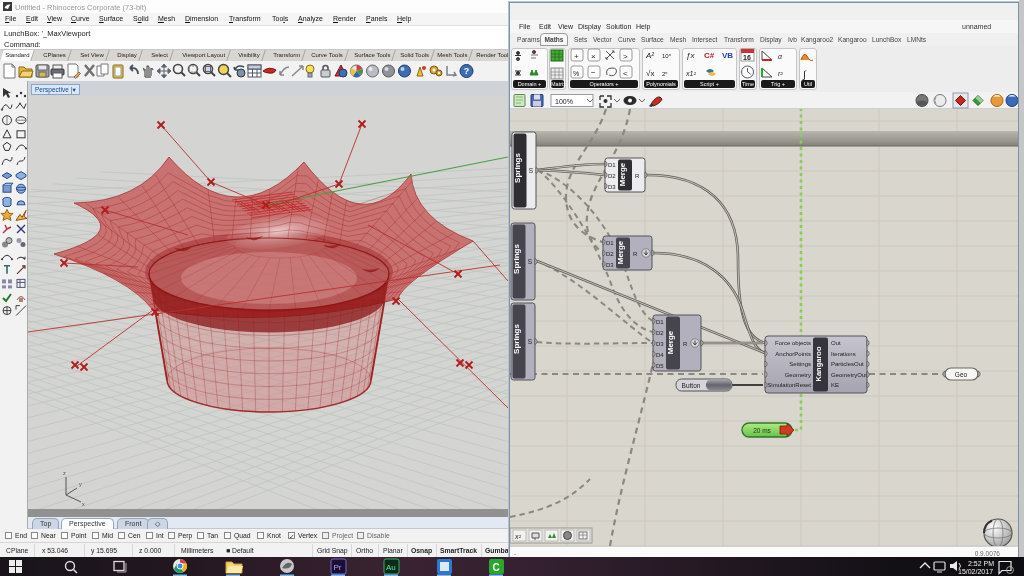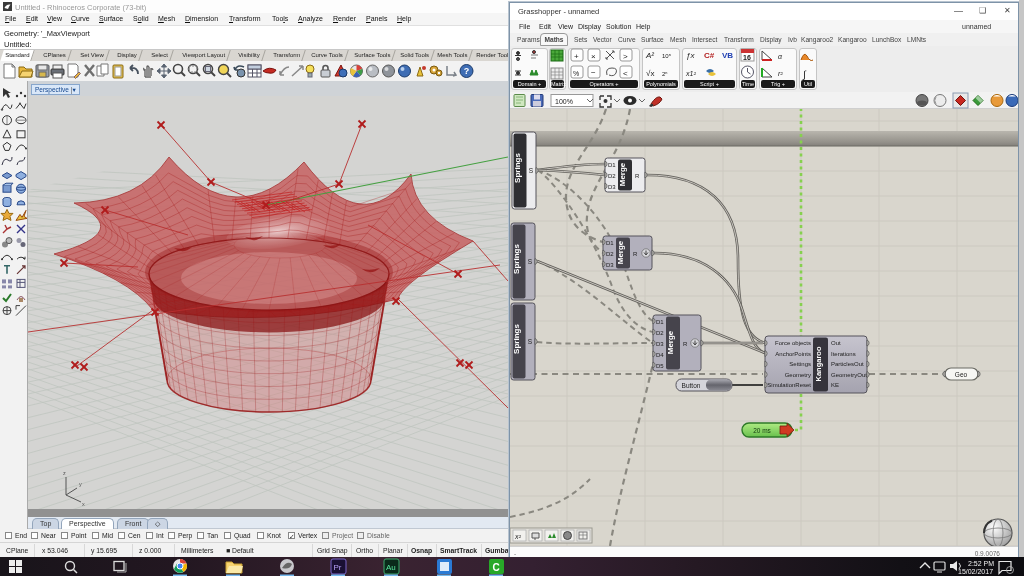--- a/index.html
+++ b/index.html
@@ -68,24 +68,24 @@
       <span style="left:158px"><u>M</u>esh</span>
       <span style="left:185px"><u>D</u>imension</span>
       <span style="left:229px"><u>T</u>ransform</span>
       <span style="left:272px">Too<u>l</u>s</span>
       <span style="left:298px"><u>A</u>nalyze</span>
       <span style="left:333px"><u>R</u>ender</span>
       <span style="left:366px"><u>P</u>anels</span>
       <span style="left:397px"><u>H</u>elp</span>
 </div>
 <div class="abs" id="rh-cmd1">
-      <span class="abs" style="left:4px;top:3px">Geometry: '_MaxViewport</span>
+      <span class="abs" style="left:4px;top:3px">LunchBox: '_MaxViewport</span>
     </div>
 <div class="abs" id="rh-cmd2">
-      <span class="abs" style="left:4px;top:0px">Untitled:</span>
+      <span class="abs" style="left:4px;top:0px">Command:</span>
     </div>
 
 <div class="abs" id="rh-tabs">
  <span class="tab active" style="left:2px">
         <i>Standard</i>
       </span>
  <span class="tab" style="left:40px">
         <i>CPlanes</i>
       </span>
  <span class="tab" style="left:77px">
@@ -734,26 +734,20 @@
  <span style="left:383px">Planar</span>
       <span class="sep" style="left:407px"></span>
  <span style="left:411px;font-weight:bold">Osnap</span>
       <span class="sep" style="left:436px"></span>
  <span style="left:440px;font-weight:bold">SmartTrack</span>
       <span class="sep" style="left:481px"></span>
  <span style="left:485px;font-weight:bold">Gumball</span>
 </div>
 
 <div class="abs" id="gh">
-<div id="gh-title">
- <span class="abs" style="left:8px;top:4px">Grasshopper - unnamed</span>
- <span class="abs" style="left:444px;top:3px;color:#444;font-size:9px">—</span>
- <span class="abs" style="left:469px;top:3px;color:#444;font-size:8px">❑</span>
- <span class="abs" style="left:494px;top:3px;color:#444;font-size:8px">✕</span>
-</div>
 <div id="gh-menu">
  <span style="left:9px">File</span>
         <span style="left:29px">Edit</span>
         <span style="left:48px">View</span>
         <span style="left:68px">Display</span>
         <span style="left:96px">Solution</span>
         <span style="left:126px">Help</span>
  <span style="left:452px;color:#333">unnamed</span>
 </div>
 <div id="gh-tabs">

